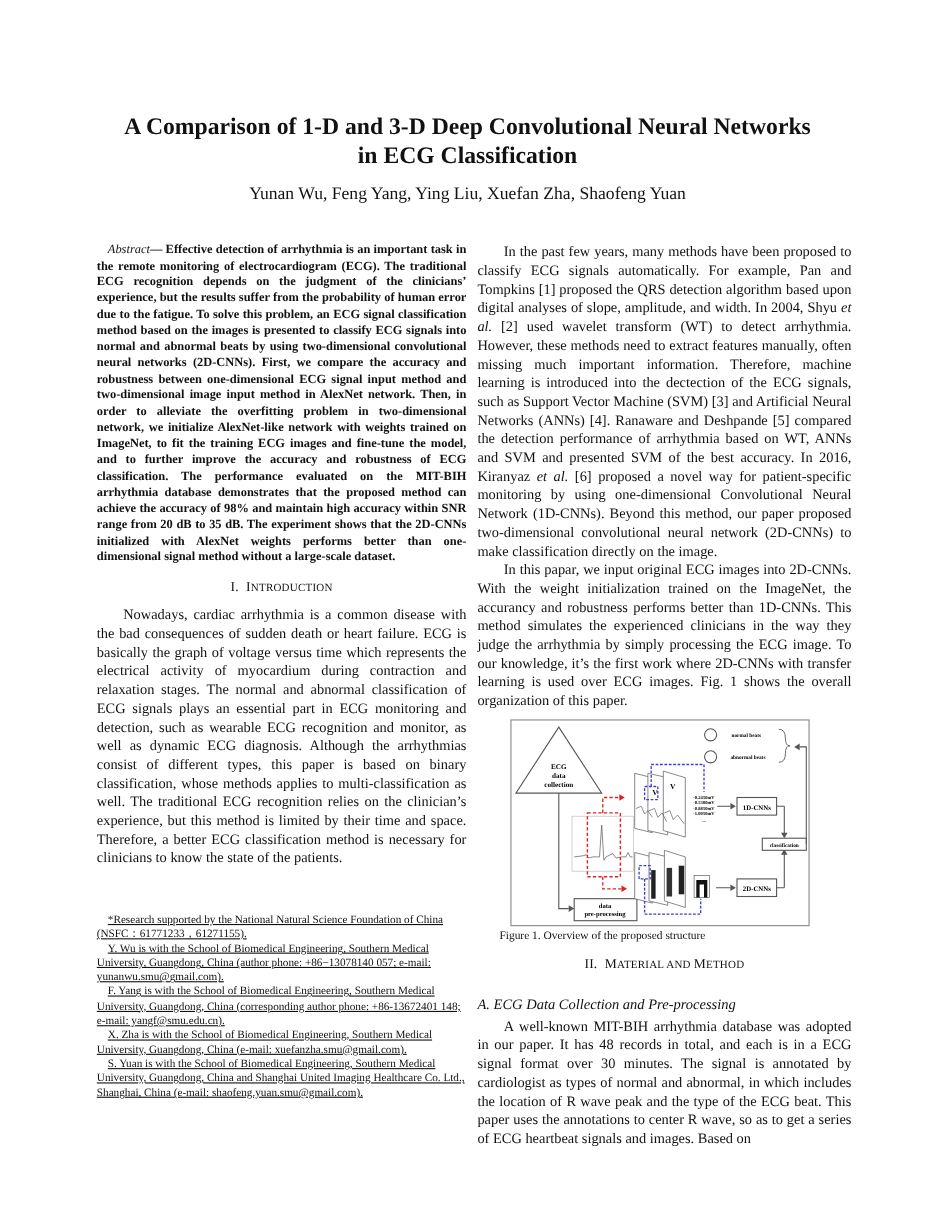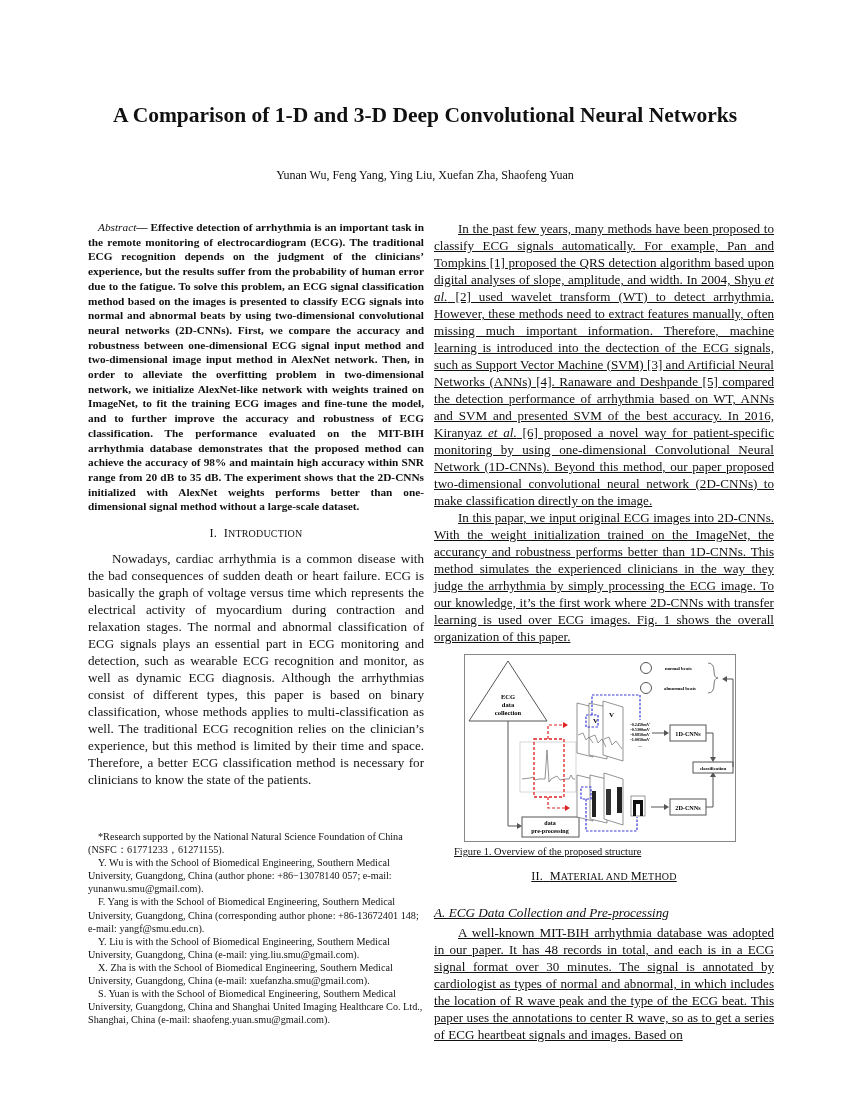--- a/index.html
+++ b/index.html
@@ -1,59 +1,59 @@
 <!DOCTYPE html>
 <html><head>
 <meta charset="utf-8">
 <style>
   html, body { margin: 0; padding: 0; background: #ffffff; }
   body { width: 850px; height: 1100px; position: relative; overflow: hidden; font-family: "Liberation Serif", "DejaVu Serif", serif; color: #111; }
   .title { position: absolute; left: 60px; width: 730px; top: 102px; text-align: center; font-weight: bold; font-size: 21.5px; line-height: 26px; }
-  .authors { position: absolute; left: 60px; width: 730px; top: 168px; text-align: center; font-size: 12px; }
+  .authors { position: absolute; left: 60px; width: 730px; top: 168px; text-align: center; font-size: 16px; }
   .col { position: absolute; top: 220px; width: 336px; }
   .col.left { left: 88px; }
-  .col.right { left: 434px; width: 340px; text-decoration: underline; }
+  .col.right { left: 434px; width: 340px; }
   p { margin: 0; text-align: justify; font-size: 13.1px; line-height: 17px; }
   .abstract p { font-weight: bold; font-size: 11.3px; line-height: 14.7px; text-indent: 10px; }
   .abstract .lead { font-style: italic; font-weight: normal; }
   .indent { text-indent: 24px; }
   .sec-head { text-align: center; font-size: 12.3px; margin: 12px 0 9px 0; letter-spacing: 0.2px; }
   .sec-head .sc { font-variant: small-caps; }
   .sub-head { font-style: italic; font-size: 13.2px; margin: 21px 0 3px 0; }
   .footnotes { position: absolute; left: 88px; top: 830px; width: 336px; }
-  .footnotes p { font-size: 10.2px; line-height: 13.1px; text-align: left; }
+  .footnotes p { font-size: 10.2px; line-height: 13.1px; text-align: left; text-decoration: underline; }
   .footnotes p.fn { text-indent: 10px; }
   .figure { margin: 9px 0 0 30px; width: 270px; height: 186px; border: 1px solid #888; position: relative; }
   .figcap { text-align: left; font-size: 10.4px; margin-top: 4px; margin-left: 20px; }
   svg text { font-family: "Liberation Serif", serif; }
 </style>
 </head>
 <body>
 
 <div class="title">
   <div>A Comparison of 1-D and 3-D Deep Convolutional Neural Networks</div>
+  <div>in ECG Classification</div>
 </div>
 <div class="authors">Yunan Wu, Feng Yang, Ying Liu, Xuefan Zha, Shaofeng Yuan</div>
 
 <div class="col left">
   <div class="abstract">
     <p><span class="lead">Abstract</span><span>— </span><span>Effective detection of arrhythmia is an important task in the remote monitoring of electrocardiogram (ECG). The traditional ECG recognition depends on the judgment of the clinicians’ experience, but the results suffer from the probability of human error due to the fatigue. To solve this problem, an ECG signal classification method based on the images is presented to classify ECG signals into normal and abnormal beats by using two-dimensional convolutional neural networks (2D-CNNs). First, we compare the accuracy and robustness between one-dimensional ECG signal input method and two-dimensional image input method in AlexNet network. Then, in order to alleviate the overfitting problem in two-dimensional network, we initialize AlexNet-like network with weights trained on ImageNet, to fit the training ECG images and fine-tune the model, and to further improve the accuracy and robustness of ECG classification. The performance evaluated on the MIT-BIH arrhythmia database demonstrates that the proposed method can achieve the accuracy of 98% and maintain high accuracy within SNR range from 20 dB to 35 dB. The experiment shows that the 2D-CNNs initialized with AlexNet weights performs better than one-dimensional signal method without a large-scale dataset.</span></p>
   </div>
 
   <div class="sec-head">
     <span>I.</span>&nbsp;&nbsp;<span>I</span><span class="sc" style="font-size:10px">NTRODUCTION</span>
   </div>
   <p class="indent">Nowadays, cardiac arrhythmia is a common disease with the bad consequences of sudden death or heart failure. ECG is basically the graph of voltage versus time which represents the electrical activity of myocardium during contraction and relaxation stages. The normal and abnormal classification of ECG signals plays an essential part in ECG monitoring and detection, such as wearable ECG recognition and monitor, as well as dynamic ECG diagnosis. Although the arrhythmias consist of different types, this paper is based on binary classification, whose methods applies to multi-classification as well. The traditional ECG recognition relies on the clinician’s experience, but this method is limited by their time and space. Therefore, a better ECG classification method is necessary for clinicians to know the state of the patients.</p>
 </div>
 
 <div class="footnotes">
   <p class="fn">*Research supported by the National Natural Science Foundation of China (NSFC：61771233，61271155).</p>
   <p class="fn">Y. Wu is with the School of Biomedical Engineering, Southern Medical University, Guangdong, China (author phone: +86−13078140 057; e-mail: yunanwu.smu@gmail.com).</p>
   <p class="fn">F. Yang is with the School of Biomedical Engineering, Southern Medical University, Guangdong, China (corresponding author phone: +86-13672401 148; e-mail: yangf@smu.edu.cn).</p>
-  <p class="fn">Y. Liu is with the School of Biomedical Engineering, Southern Medical University, Guangdong, China (e-mail: ying.liu.smu@gmail.com).</p>
   <p class="fn">X. Zha is with the School of Biomedical Engineering, Southern Medical University, Guangdong, China (e-mail: xuefanzha.smu@gmail.com).</p>
   <p class="fn">S. Yuan is with the School of Biomedical Engineering, Southern Medical University, Guangdong, China and Shanghai United Imaging Healthcare Co. Ltd., Shanghai, China (e-mail: shaofeng.yuan.smu@gmail.com).</p>
 </div>
 
 <div class="col right">
   <p class="indent"><span>In the past few years, many methods have been proposed to classify ECG signals automatically. For example, Pan and Tompkins [1] proposed the QRS detection algorithm based upon digital analyses of slope, amplitude, and width. In 2004, Shyu </span><i>et al.</i><span> [2] used wavelet transform (WT) to detect arrhythmia. However, these methods need to extract features manually, often missing much important information. Therefore, machine learning is introduced into the dectection of the ECG signals, such as Support Vector Machine (SVM) [3] and Artificial Neural Networks (ANNs) [4]. Ranaware and Deshpande [5] compared the detection performance of arrhythmia based on WT, ANNs and SVM and presented SVM of the best accuracy. In 2016, Kiranyaz </span><i>et al.</i><span> [6] proposed a novel way for patient-specific monitoring by using one-dimensional Convolutional Neural Network (1D-CNNs). Beyond this method, our paper proposed two-dimensional convolutional neural network (2D-CNNs) to make classification directly on the image.</span></p>
   <p class="indent">In this papar, we input original ECG images into 2D-CNNs. With the weight initialization trained on the ImageNet, the accurancy and robustness performs better than 1D-CNNs. This method simulates the experienced clinicians in the way they judge the arrhythmia by simply processing the ECG image. To our knowledge, it’s the first work where 2D-CNNs with transfer learning is used over ECG images. Fig. 1 shows the overall organization of this paper.</p>
 
   <div class="figure">
     <svg width="270" height="186" viewBox="0 0 270 186">

